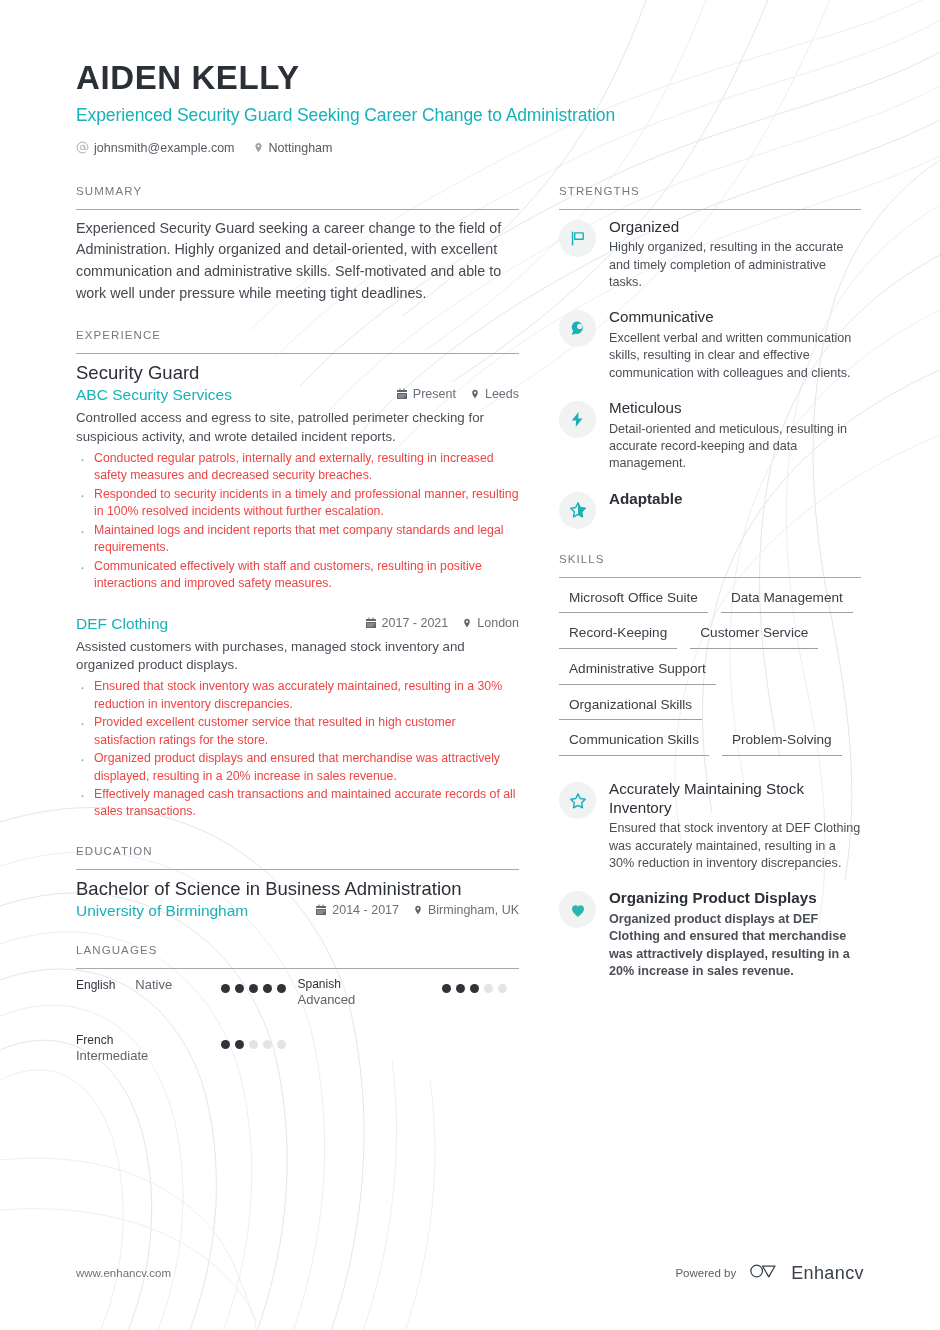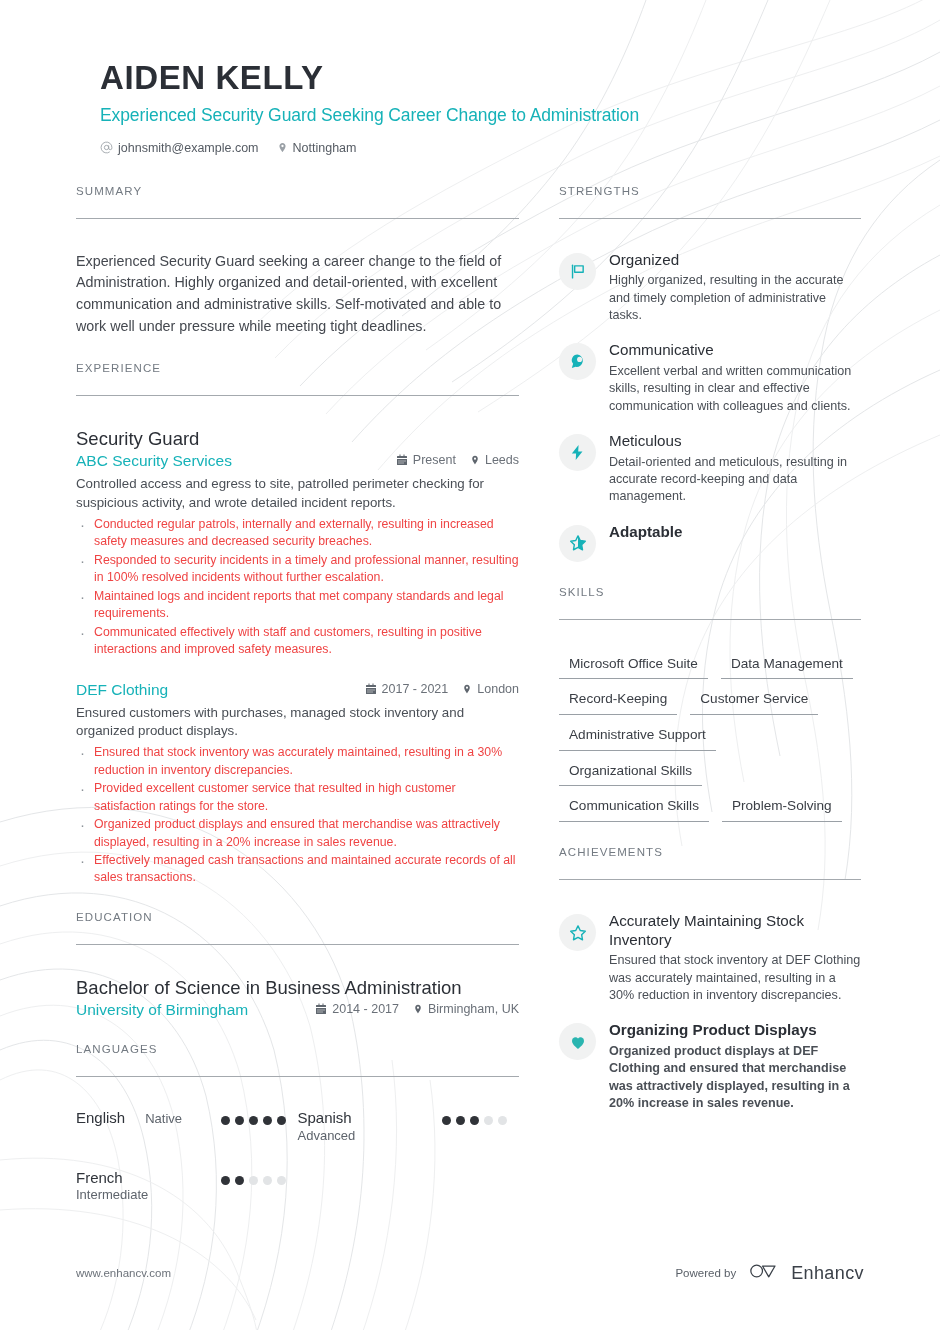--- a/index.html
+++ b/index.html
@@ -33,21 +33,21 @@
   .bg-topo path { fill: none; stroke: #e4e6e8; stroke-width: 1; }
   .bg-topo .faint { stroke: #eeeff0; }
 
   
   .content {
     position: relative;
     z-index: 2;
     padding: 60px 76px 0 76px;
   }
 
-  .header { margin-bottom: 30px; margin-left: 24px; }
+  .header { margin-bottom: 30px; }
 
   .name {
     font-size: 33px;
     font-weight: bold;
     letter-spacing: 0.6px;
     color: #2b2f36;
     line-height: 1.12;
     margin-bottom: 7px;
   }
 
@@ -73,23 +73,23 @@
   .col-left { width: 443px; flex: 0 0 443px; }
   .col-right { width: 302px; flex: 0 0 302px; }
 
   
   .section { margin-bottom: 24px; }
   .section-title {
     font-size: 11.5px;
     letter-spacing: 1.1px;
     color: #737a82;
     text-transform: uppercase;
-    padding-bottom: 21px;
+    padding-bottom: 12px;
     border-bottom: 1.5px solid #a4a9ae;
-    margin-bottom: 32px;
+    margin-bottom: 8px;
   }
 
   
   .summary-text {
     font-size: 14.3px;
     line-height: 1.52;
     color: #44484f;
   }
 
   
@@ -155,21 +155,21 @@
   }
   .lang-item {
     width: 50%;
     display: flex;
     align-items: flex-start;
     justify-content: space-between;
     margin-bottom: 26px;
     padding-right: 12px;
   }
   .lang-names { display: flex; flex-direction: column; }
-  .lang-name { font-size: 15px; color: #2f333a; line-height: 1.22; }
+  .lang-name { font-size: 12px; color: #2f333a; line-height: 1.22; }
   .lang-level-inline { font-size: 13px; color: #5e646c; }
   .lang-left-row { display: flex; align-items: baseline; gap: 20px; }
   .dots { display: flex; gap: 5px; align-items: center; padding-top: 7px; }
   .dot { width: 9px; height: 9px; border-radius: 50%; background: #e2e4e6; }
   .dot.on { background: #303338; }
 
   
   .bullet-block { display: flex; gap: 13px; margin-bottom: 17px; }
   .bullet-block:last-child { margin-bottom: 4px; font-weight: bold; }
   .icon-circle {
@@ -359,21 +359,21 @@
                 <span class="mi">
                   <span class="ic">
                     <svg width="10" height="12" viewBox="0 0 24 24" fill="currentColor">
                       <path d="M12 2C8.3 2 5.3 5 5.3 8.7 5.3 13.7 12 22 12 22s6.7-8.3 6.7-13.3C18.7 5 15.7 2 12 2zm0 9.2a2.5 2.5 0 1 1 0-5 2.5 2.5 0 0 1 0 5z"></path>
                     </svg>
                   </span>
                   <span>London</span>
                 </span>
               </span>
             </div>
-            <div class="entry-desc">Ensured customers with purchases, managed stock inventory and organized product displays.</div>
+            <div class="entry-desc">Assisted customers with purchases, managed stock inventory and organized product displays.</div>
             <ul class="bullets">
               <li>Ensured that stock inventory was accurately maintained, resulting in a 30% reduction in inventory discrepancies.</li>
               <li>Provided excellent customer service that resulted in high customer satisfaction ratings for the store.</li>
               <li>Organized product displays and ensured that merchandise was attractively displayed, resulting in a 20% increase in sales revenue.</li>
               <li>Effectively managed cash transactions and maintained accurate records of all sales transactions.</li>
             </ul>
           </div>
         </div>
 
         <div class="section">
@@ -519,21 +519,20 @@
             <span class="skill-chip">Record-Keeping</span>
             <span class="skill-chip">Customer Service</span>
             <span class="skill-chip">Administrative Support</span>
             <span class="skill-chip">Organizational Skills</span>
             <span class="skill-chip">Communication Skills</span>
             <span class="skill-chip">Problem-Solving</span>
           </div>
         </div>
 
         <div class="section">
-          <div class="section-title">ACHIEVEMENTS</div>
 
           <div class="bullet-block">
             <div class="icon-circle">
               <svg width="18" height="18" viewBox="0 0 24 24" fill="none" stroke="#16b2b8" stroke-width="1.9" stroke-linejoin="round">
                 <path d="M12 2.5l3 6.1 6.7 1-4.85 4.7 1.15 6.7L12 17.8 5.99 21l1.15-6.7L2.3 9.6l6.7-1z"></path>
               </svg>
             </div>
             <div class="bb-body">
               <div class="bb-title">Accurately Maintaining Stock Inventory</div>
               <div class="bb-desc">Ensured that stock inventory at DEF Clothing was accurately maintained, resulting in a 30% reduction in inventory discrepancies.</div>

